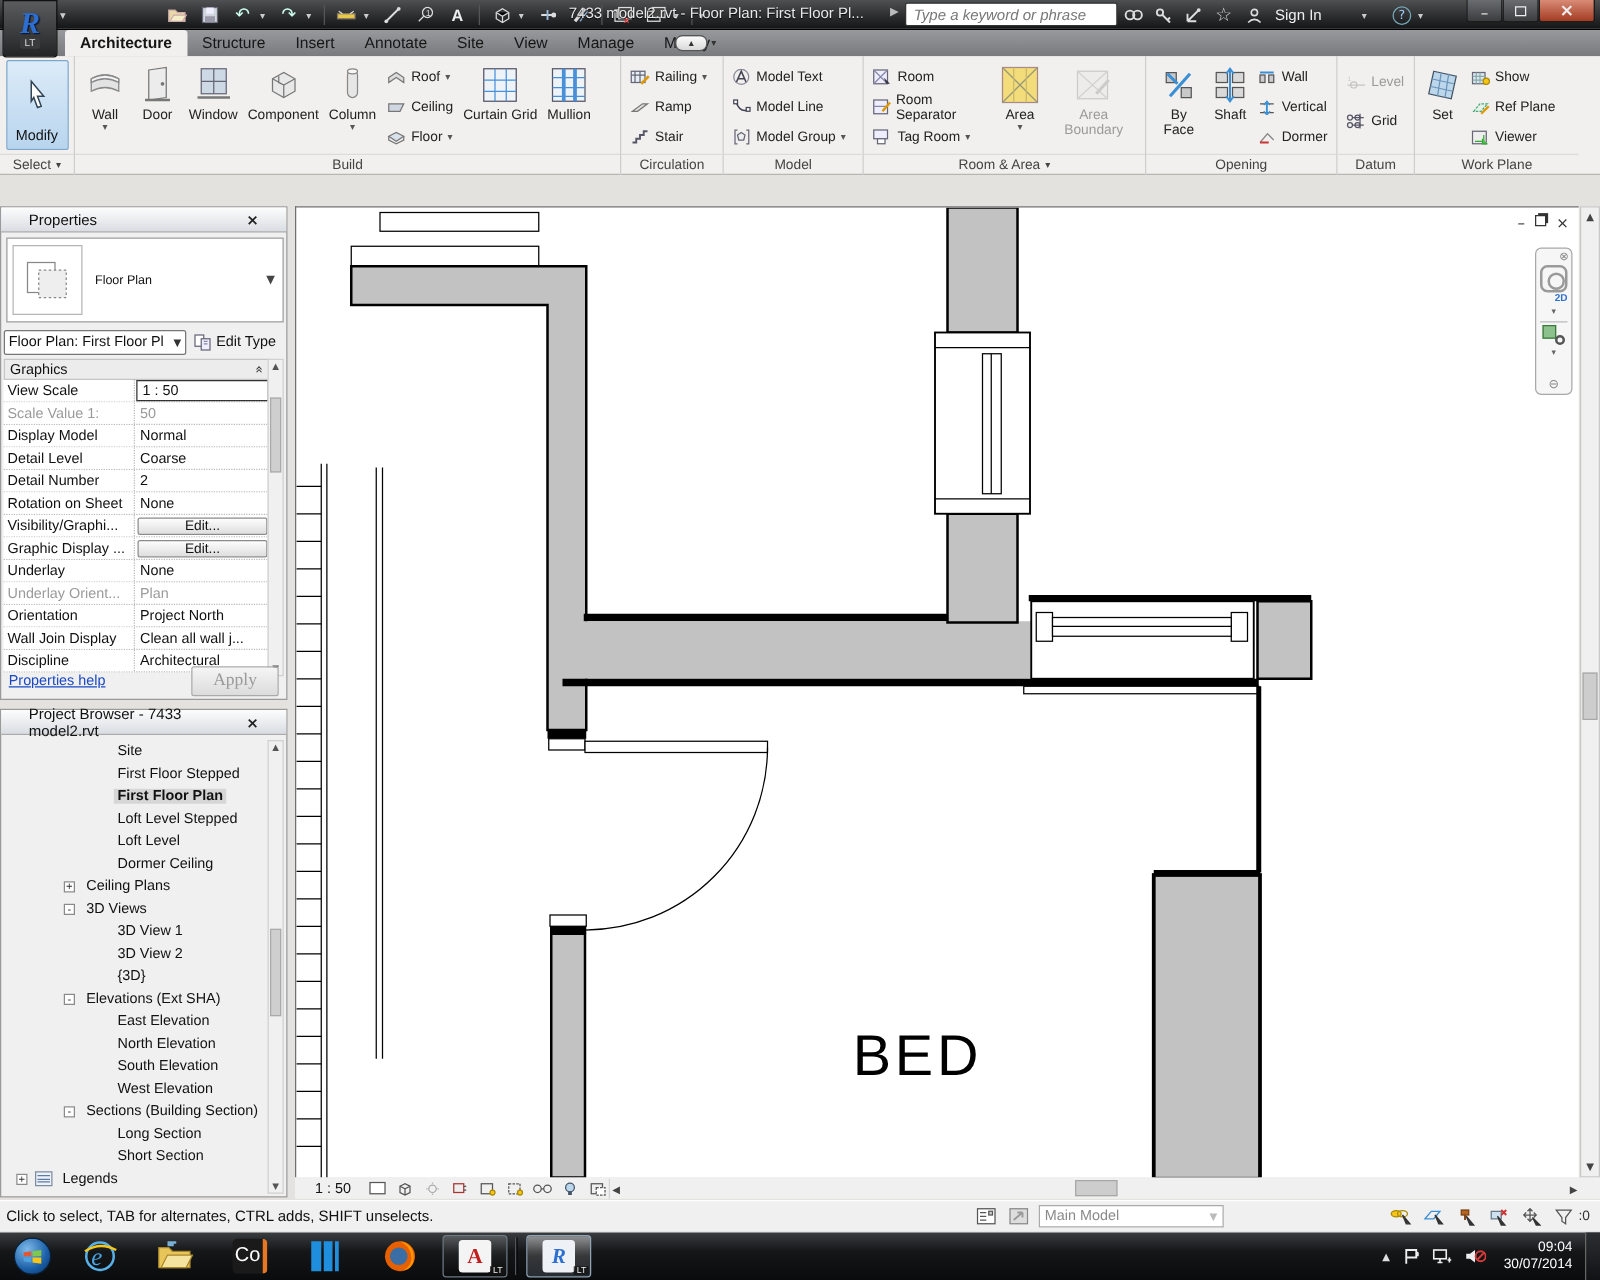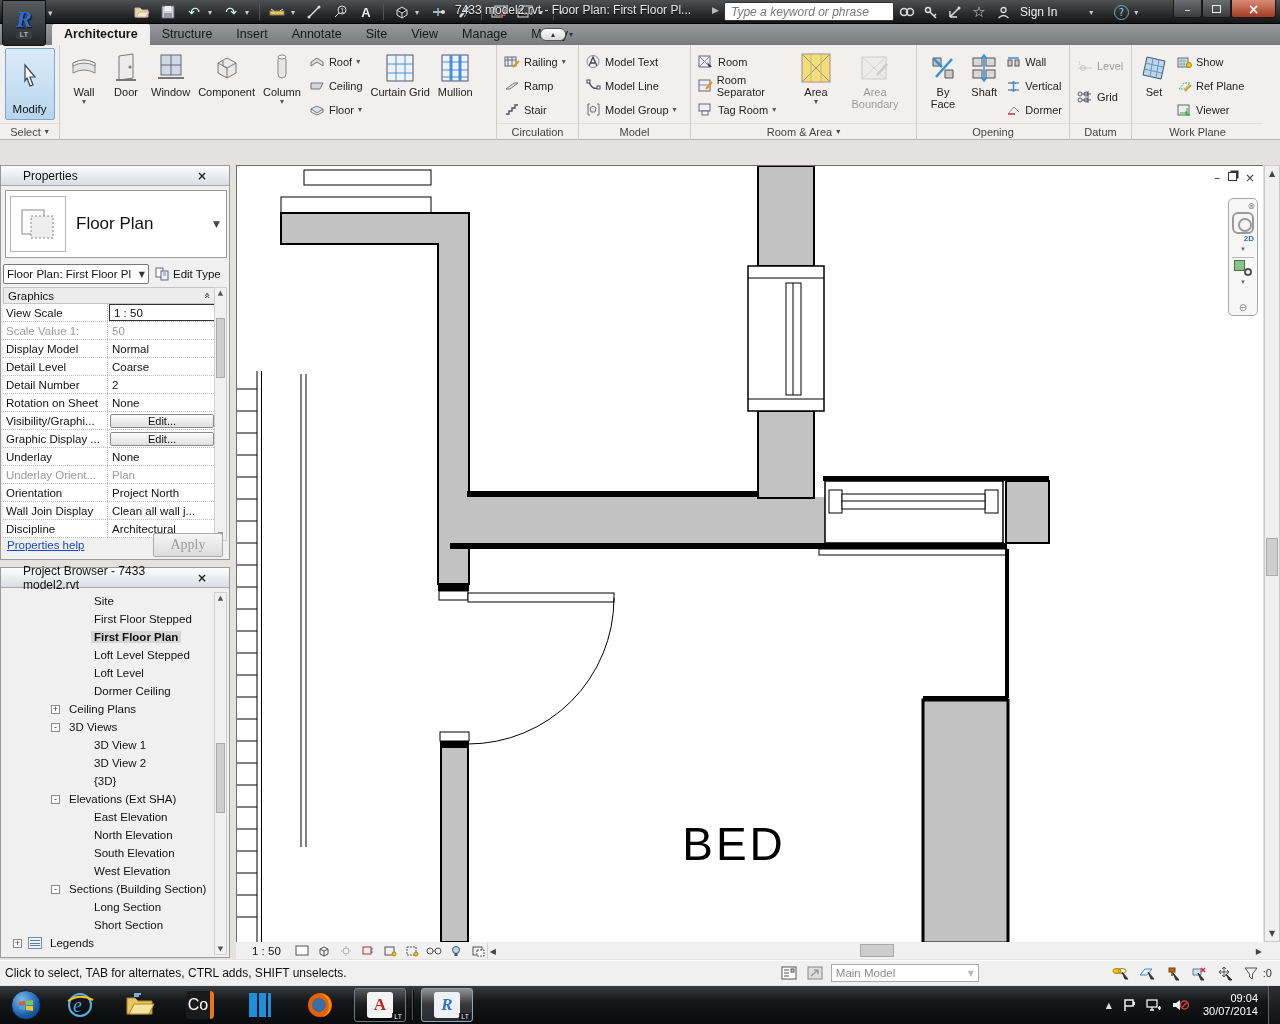--- a/index.html
+++ b/index.html
@@ -71,21 +71,21 @@
   
   .palette { background:#f0f0f0; border:1px solid #9a9a9a; }
   .pal-header { height:20px; background:linear-gradient(#fdfdfd,#d9dde2); border-bottom:1px solid #aaa;
     display:flex; align-items:center; padding:0 22px; font-size:12px; }
   .pal-close { margin-left:auto; font-weight:bold; font-size:12px; color:#222; }
   #props { left:0; top:165px; width:230px; height:395px; }
   #type-sel { position:absolute; left:4px; top:24px; width:222px; height:68px; background:#fff; border:1px solid #9a9a9a;
     display:flex; align-items:center; }
   #type-thumb { width:56px; height:56px; border:1px solid #b5b5b5; margin-left:4px; background:#fff;
     display:flex; align-items:center; justify-content:center; }
-  #type-name { margin-left:10px; font-size:17px; }
+  #type-name { margin-left:10px; font-size:10px; }
   #type-arrow { margin-left:auto; margin-right:6px; font-size:9px; color:#444; }
   #sel-row { position:absolute; left:2px; top:97px; width:226px; height:22px; display:flex; align-items:center; }
   #sel-combo { width:146px; height:20px; background:#fff; border:1px solid #777; border-radius:2px;
     display:flex; align-items:center; font-size:11.5px; padding:2px 3px; }
   #sel-combo .cval { white-space:nowrap; overflow:hidden; flex:1; }
   #sel-combo .carr { font-size:8px; color:#333; }
   #edit-type { display:flex; align-items:center; gap:3px; margin-left:6px; font-size:11.5px; }
   #prop-grid { position:absolute; left:2px; top:121px; width:213px; }
   .sec-row { height:17px; background:#ececec; border:1px solid #c5c5c5; display:flex; align-items:center;
     padding:0 4px; font-size:11.5px; }
@@ -451,20 +451,23 @@
           <div class="bico">
               <svg width="32" height="32">
                 <rect x="3" y="3" width="26" height="26" fill="#eef3f8" stroke="#556"></rect>
                 <path d="M12 3 L12 29 M21 3 L21 29" stroke="#4a90d9" stroke-width="3"></path>
                 <path d="M3 10 L29 10 M3 18 L29 18 M3 25 L29 25" stroke="#4a90d9"></path>
               </svg>
             </div>
           <span>Mullion</span>
         </div>
       </div>
+      <div class="panel-label">
+          <span>Build</span>
+        </div>
     </div>
 
     <div class="panel" style="width:82px">
       <div class="panel-body">
         <div class="rowstack">
           <div class="rowbtn">
               <svg width="16" height="13">
                 <rect x="1" y="2" width="11" height="9" fill="#e8eef5" stroke="#667"></rect>
                 <path d="M1 5 L12 5 M4 2 L4 11 M8 2 L8 11" stroke="#667"></path>
                 <path d="M9 12 L15 6" stroke="#d90" stroke-width="2"></path>

